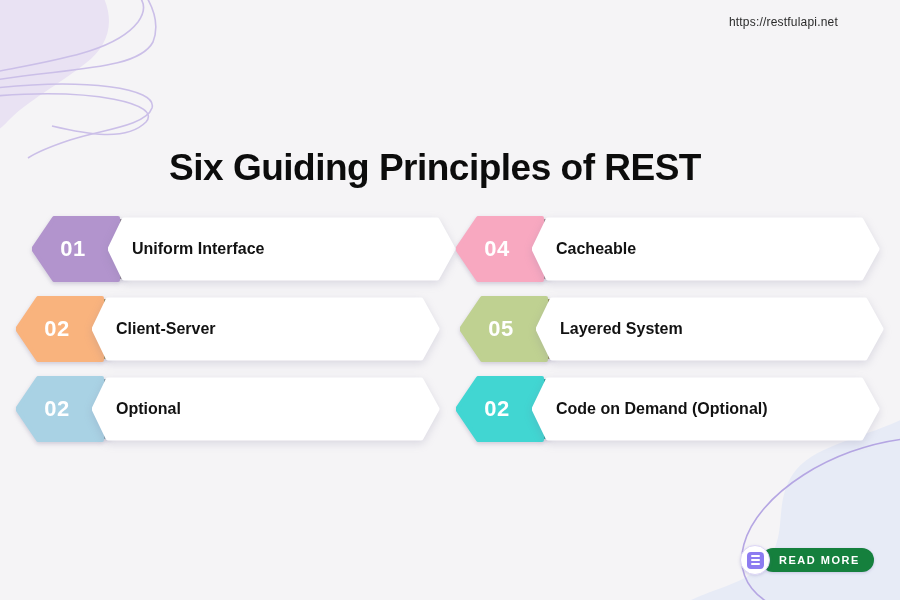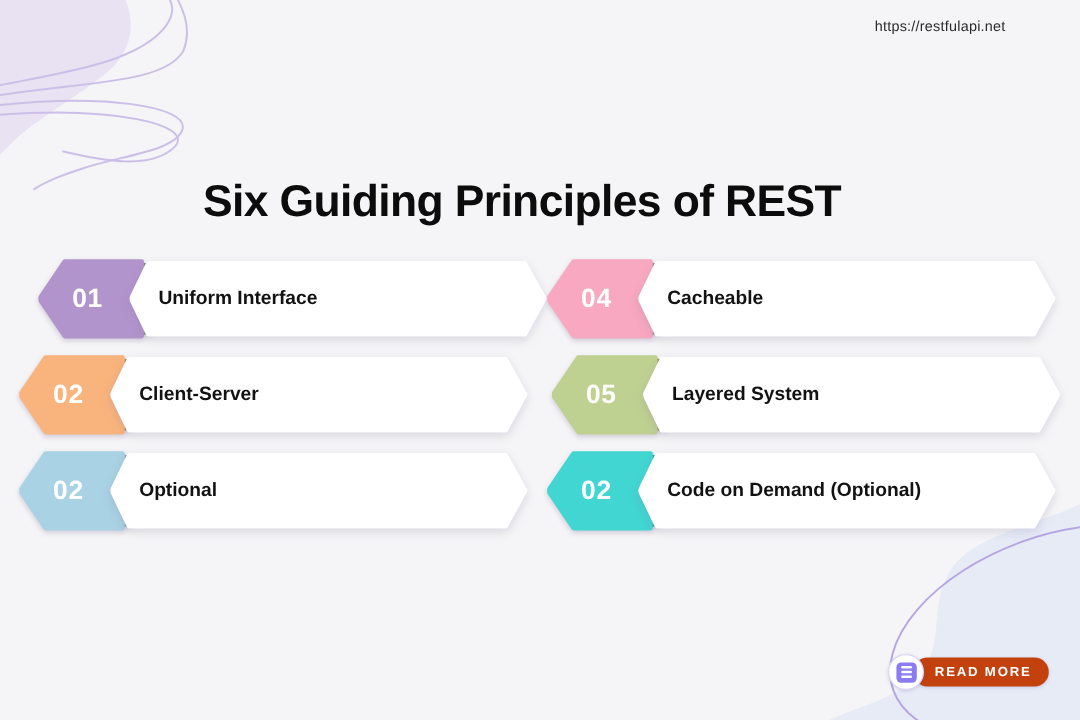--- a/index.html
+++ b/index.html
@@ -153,14 +153,14 @@
   </div>
 
 <div class="read-more">
   <span class="rm-circle">
     <span class="rm-square" style="background: rgb(141, 124, 241);">
         <i></i>
         <i></i>
         <i></i>
       </span>
   </span>
-  <span class="rm-pill" style="background: #c2410c;">READ MORE</span>
+  <span class="rm-pill" style="background: #15803d;">READ MORE</span>
 </div>
 
 </body></html>

